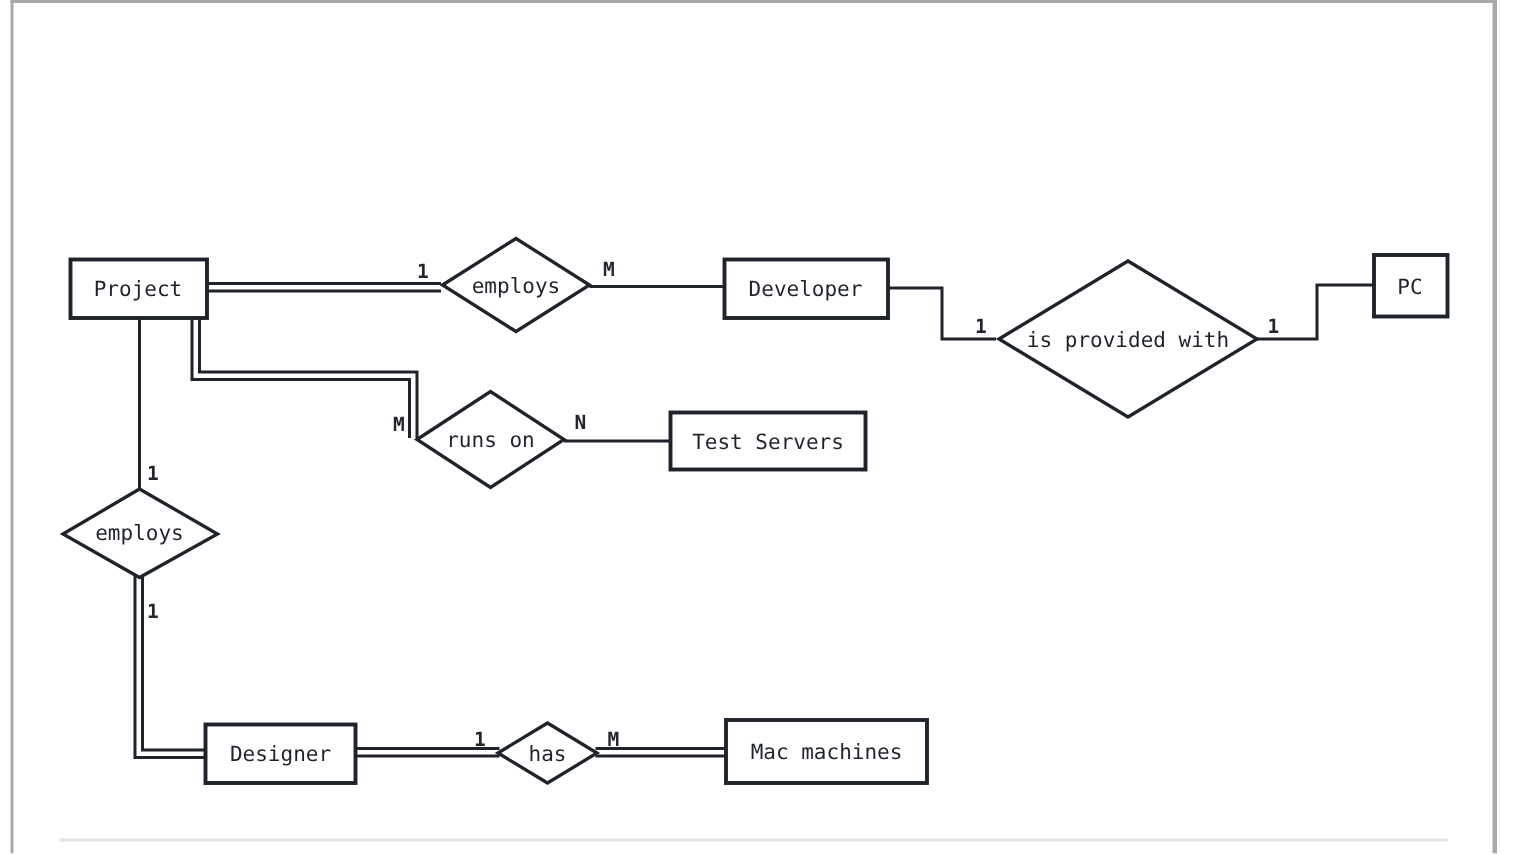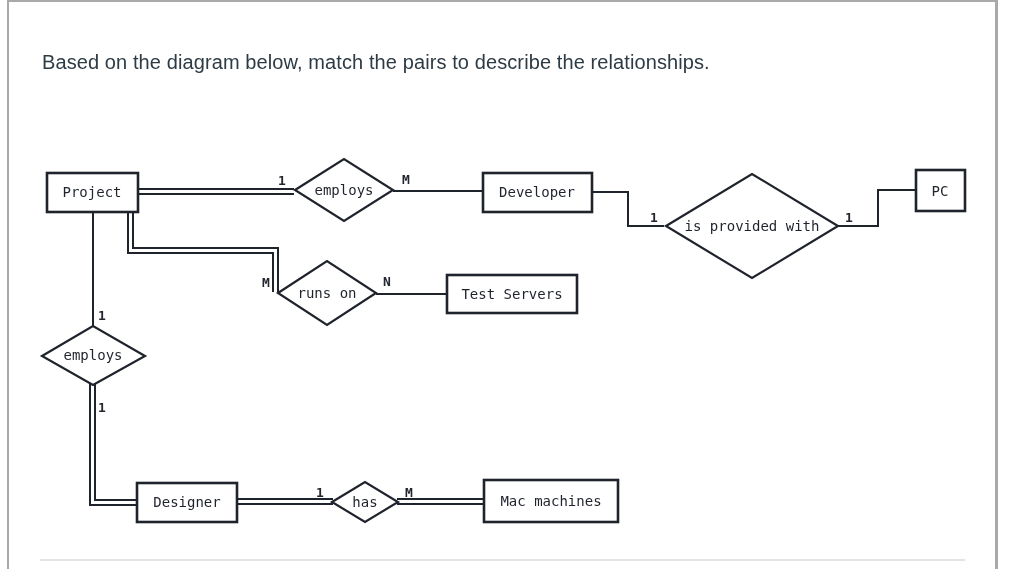--- a/index.html
+++ b/index.html
@@ -81,21 +81,20 @@
 </head>
 <body>
 
 <div class="stage">
 
   <div class="border-top"></div>
   <div class="border-left"></div>
   <div class="border-right"></div>
   <div class="divider-bottom"></div>
 
-  <div class="question-title">Based on the diagram below, match the pairs to describe the relationships.</div>
 
   <svg class="diagram-svg" width="1024" height="569" viewBox="0 0 1024 569">
 
     <g>
       <path class="edge" d="M 138,189 H 294"></path>
       <path class="edge" d="M 138,194 H 294"></path>
     </g>
 
     <path class="edge" d="M 393,191 H 483"></path>
 

